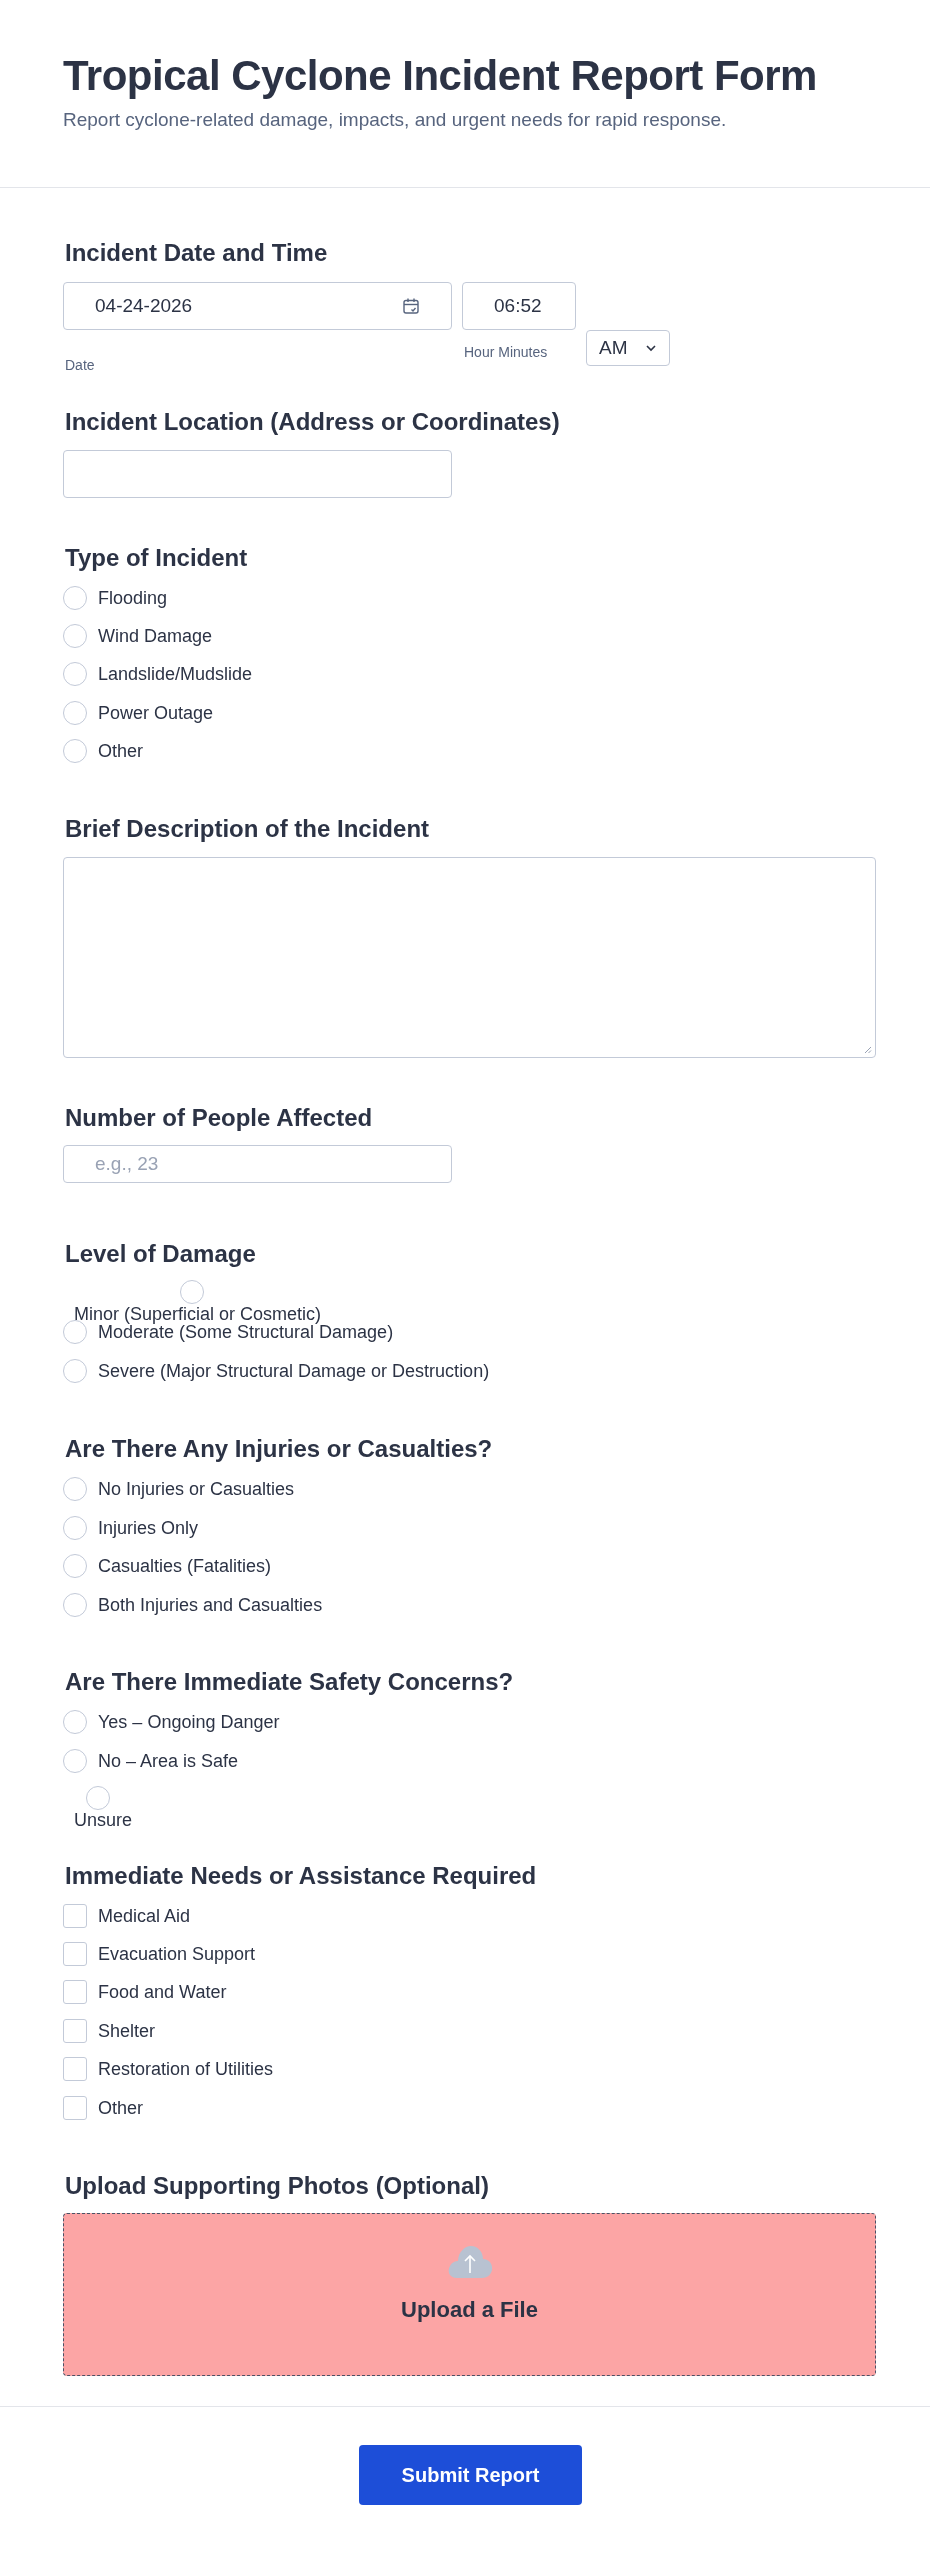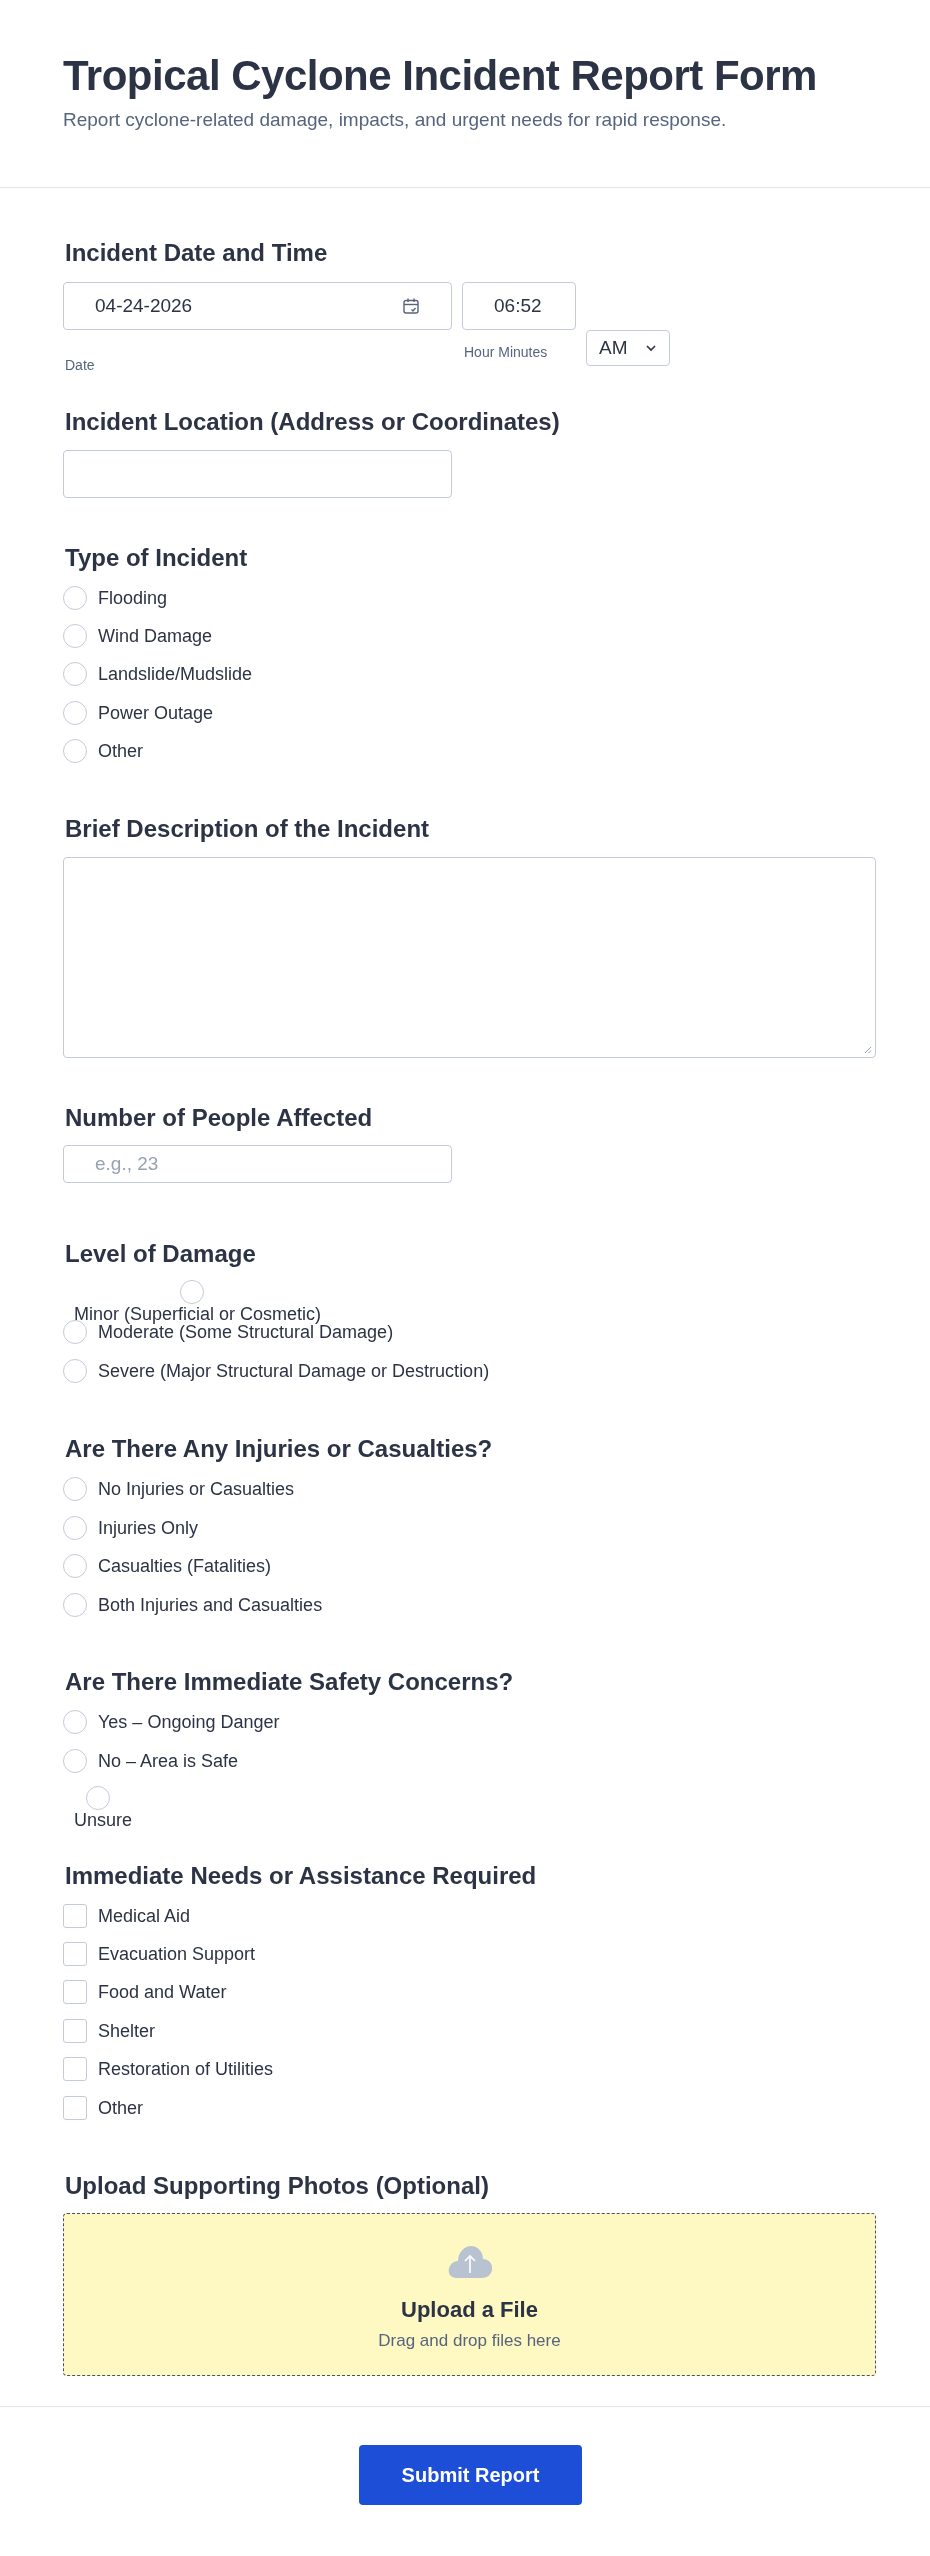--- a/index.html
+++ b/index.html
@@ -12,21 +12,21 @@
   .label { left: 65px; font-size: 24px; font-weight: 600; color: #2c3345; }
   .input { border: 1px solid #c3cad8; border-radius: 4px; background: #fff; font-size: 19px; color: #2c3345; padding: 0 31px; display: flex; align-items: center; }
   .sublabel { font-size: 14px; color: #57647e; }
   .placeholder { color: #99a2b4; }
   .opt { left: 63px; display: flex; align-items: center; height: 26px; }
   .radio { width: 24px; height: 24px; border: 1.5px solid #c3cad8; border-radius: 50%; background: #fff; flex: none; }
   .check { width: 24px; height: 24px; border: 1.5px solid #c3cad8; border-radius: 3px; background: #fff; flex: none; }
   .opt-label { margin-left: 11px; font-size: 18px; color: #2c3345; white-space: nowrap; }
   .textarea { left: 63px; top: 857px; width: 813px; height: 201px; border: 1px solid #c3cad8; border-radius: 4px; background: #fff; }
   .resize { position: absolute; right: 3px; bottom: 3px; width: 8px; height: 8px; }
-  .dropzone { left: 63px; top: 2213px; width: 813px; height: 163px; border: 1.5px dashed #4a5266; border-radius: 4px; background: #fef9c3; }
+  .dropzone { left: 63px; top: 2213px; width: 813px; height: 163px; border: 1.5px dashed #4a5266; border-radius: 4px; background: #fca5a5; }
   .dz-icon { position: absolute; left: 50%; top: 30px; transform: translateX(-50%); width: 50px; height: 36px; }
   .dz-title { position: absolute; left: 0; right: 0; top: 83px; text-align: center; font-size: 22px; font-weight: 700; color: #2c3345; }
   .dz-sub { position: absolute; left: 0; right: 0; top: 117px; text-align: center; font-size: 17px; color: #57647e; }
   .submit { left: 359px; top: 2445px; width: 223px; height: 60px; background: #1d4ed8; border-radius: 4px; border: none; color: #fff; font-size: 20px; font-weight: 600; display: flex; align-items: center; justify-content: center; cursor: pointer; }
 </style>
 </head>
 <body>
 
 <div class="abs title">Tropical Cyclone Incident Report Form</div>
 <div class="abs subtitle">Report cyclone-related damage, impacts, and urgent needs for rapid response.</div>
@@ -173,18 +173,17 @@
   </div>
 
 <div class="abs label" style="top:2172px;">Upload Supporting Photos (Optional)</div>
 <div class="abs dropzone">
   <svg class="dz-icon" viewBox="0 0 50 36">
     <path d="M12 34 C4 34 2 27 5 22 C7 18 11 17 13 17 C13 8 20 2 26 2 C33 2 38 8 38 15 C44 15 48 20 47 26 C46 31 42 34 37 34 Z" fill="#b8c2d1"></path>
     <line x1="25" y1="29" x2="25" y2="12" stroke="#ffffff" stroke-width="1.6"></line>
     <polyline points="20,17 25,12 30,17" fill="none" stroke="#ffffff" stroke-width="1.6"></polyline>
   </svg>
   <div class="dz-title">Upload a File</div>
-  <div class="dz-sub">Drag and drop files here</div>
 </div>
 
 <div class="abs hdivider" style="top:2406px;"></div>
 
 <button class="abs submit">Submit Report</button>
 
 </body></html>

